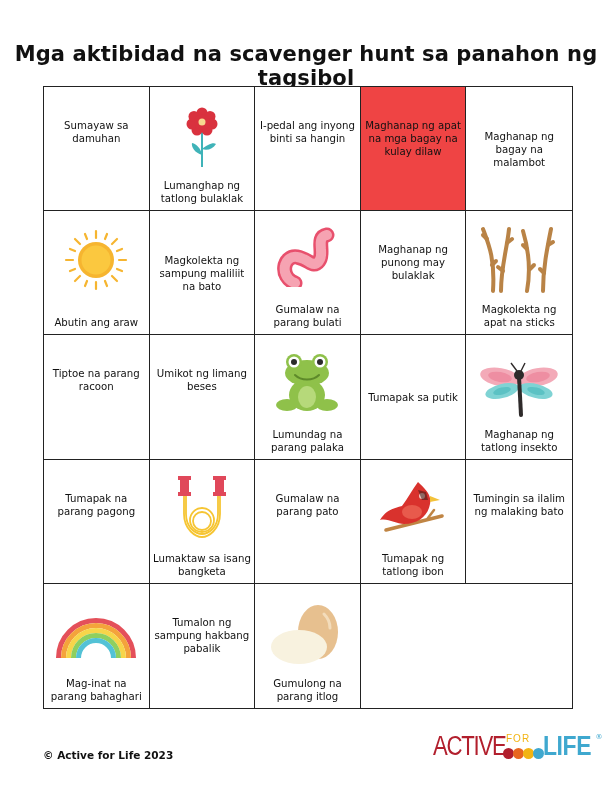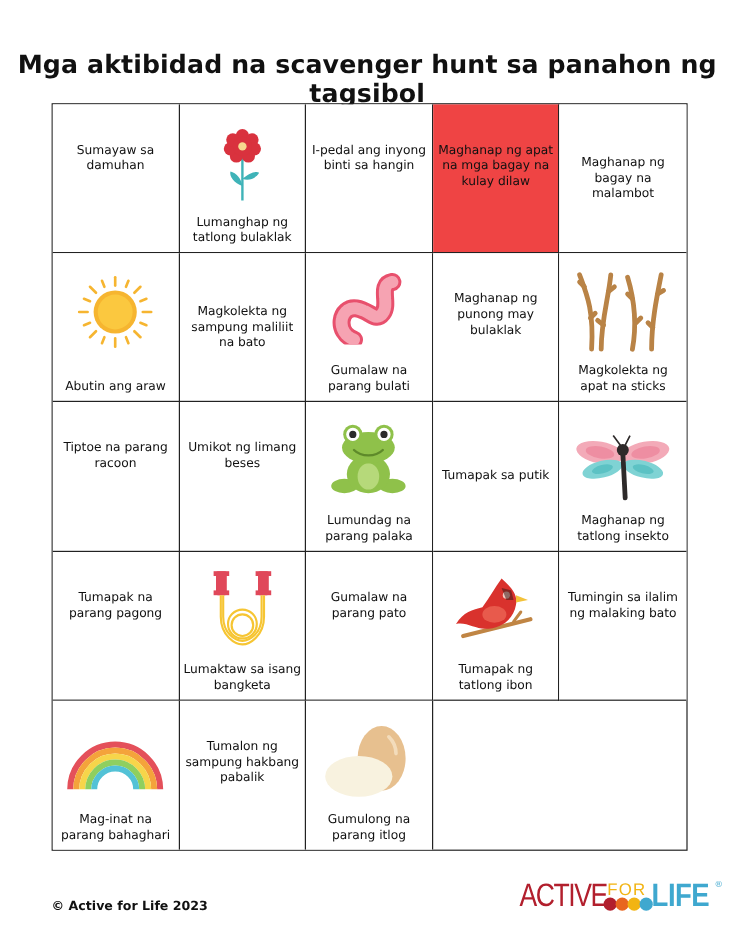--- a/index.html
+++ b/index.html
@@ -21,21 +21,21 @@
   .label.upper { top: 32px; }
   .label.bottom { bottom: 5px; }
   .icon { position: absolute; left: 50%; transform: translateX(-50%); }
   .footer-copy { position: absolute; left: 43px; top: 749px; font-size: 10.5px; font-weight: bold; }
   .logo { position: absolute; left: 433px; top: 733px; height: 30px; display: flex; }
   .logo .active { font-family: "Liberation Sans", sans-serif; font-size: 27px; color: #b21f2d;
                   letter-spacing: -1.5px; transform: scaleX(0.82); transform-origin: left bottom;
                   display: inline-block; width: 66px; line-height: 27px; }
   .logo .for-wrap { position: relative; width: 40px; height: 28px; margin-left: 4px; }
   .logo .for { position: absolute; top: 0; left: 3px; font-family: "Liberation Sans", sans-serif;
-               font-size: 14px; color: #f2b413; letter-spacing: 1px; }
+               font-size: 10px; color: #f2b413; letter-spacing: 1px; }
   .logo .dots { position: absolute; bottom: 2px; left: 0; display: flex; }
   .logo .dot { width: 11px; height: 11px; border-radius: 50%; margin-right: -1px; }
   .logo .life { font-family: "Liberation Sans", sans-serif; font-weight: bold; font-size: 27px;
                 color: #3fa8cf; line-height: 27px; transform: scaleX(0.85); transform-origin: left bottom;
                 display: inline-block; letter-spacing: -0.5px; }
   .logo .reg { font-size: 7px; color: #3fa8cf; margin-left: -4px; margin-bottom: 2px; }
 </style>
 </head>
 <body>
 

